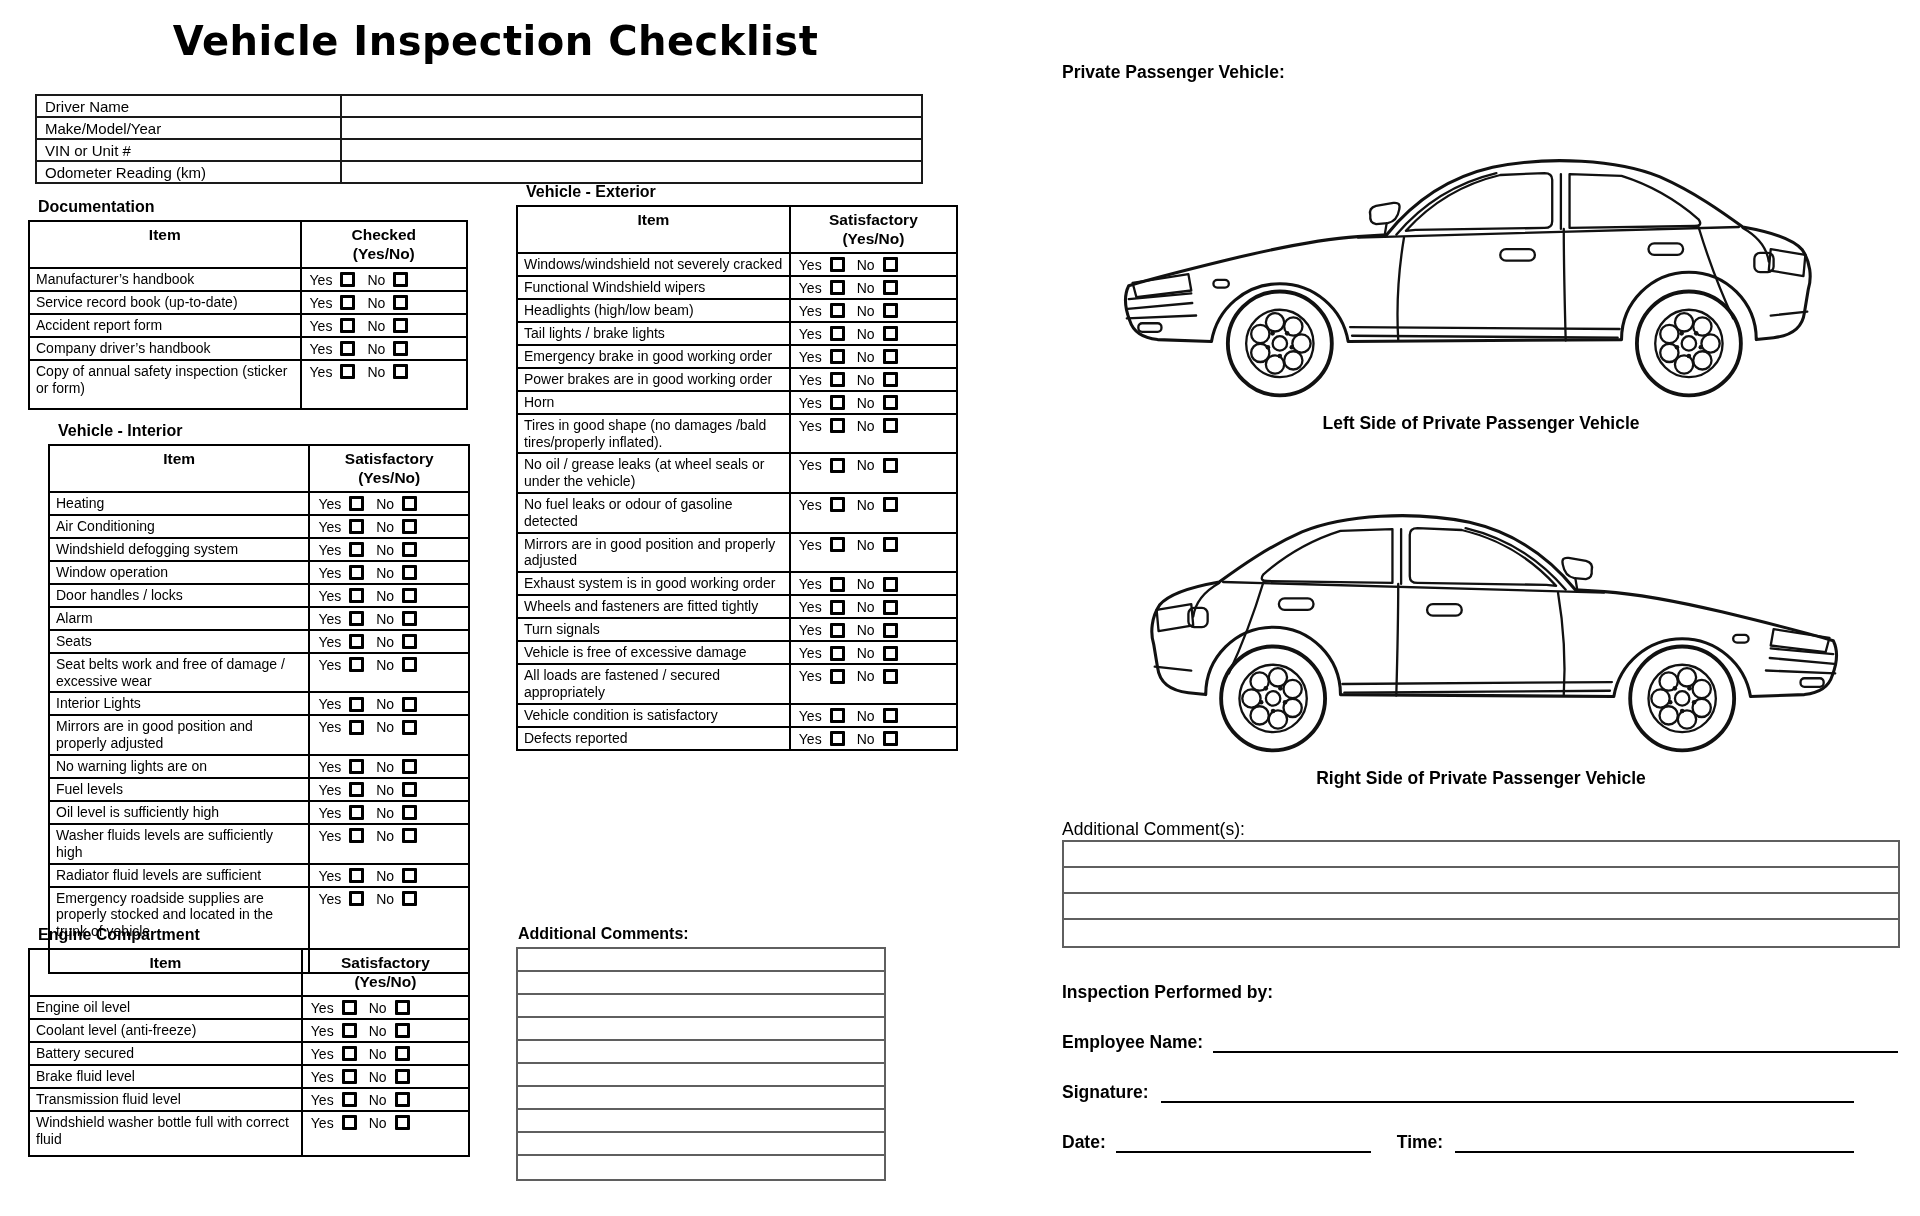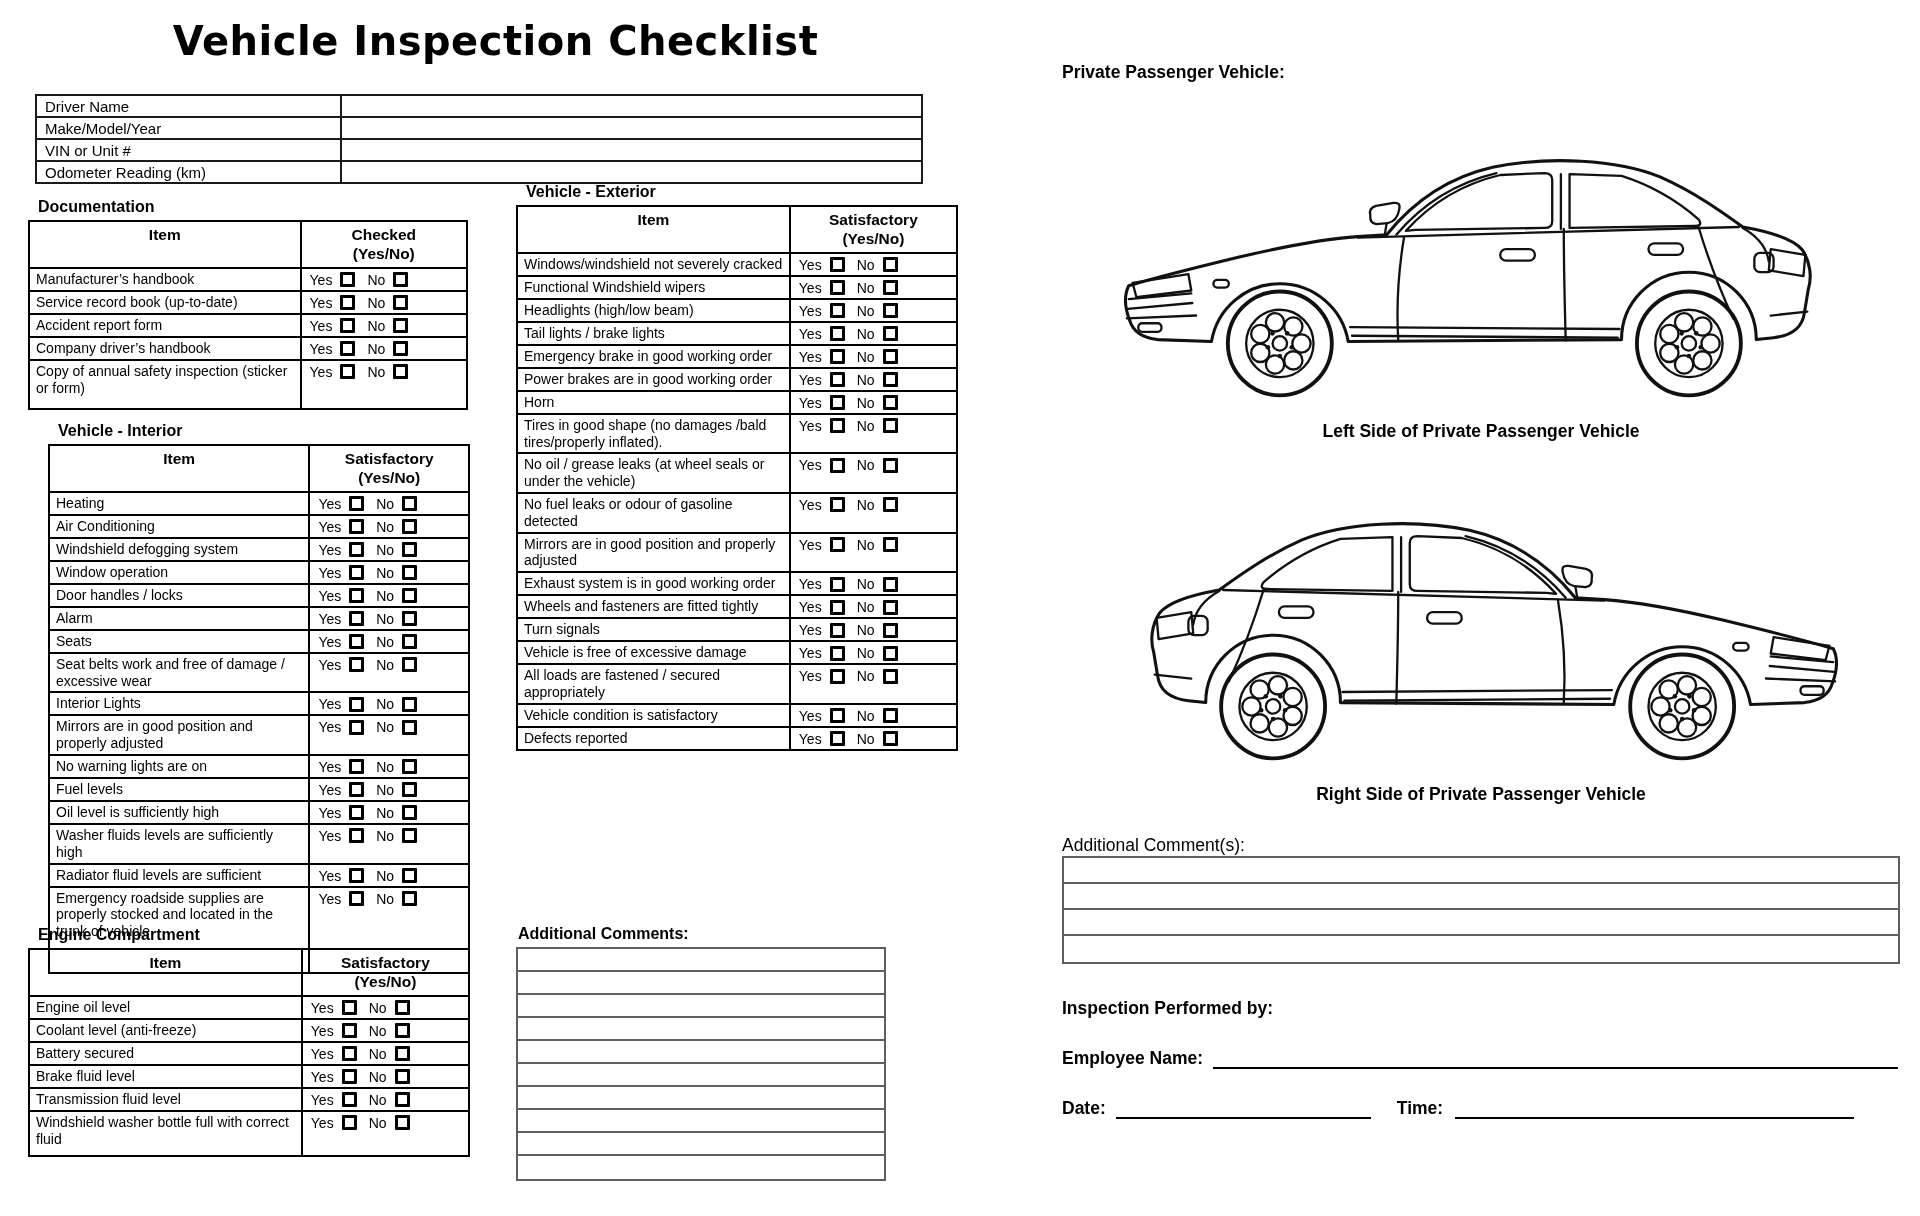--- a/index.html
+++ b/index.html
@@ -44,21 +44,21 @@
   .comments-block { position:absolute; }
   .comments-heading { font-size:16px; font-weight:bold; margin-bottom:4px; padding-left:2px; }
   .comment-box { border:2px solid #5f5f5f; background:#fff; }
   .comment-line { height:23px; border-bottom:2px solid #5f5f5f; }
   .comment-line:last-child { border-bottom:none; }
   .comment-box.wide .comment-line { height:26px; }
   
   .right-panel { position:absolute; left:1062px; top:62px; width:838px; }
   .rp-heading { font-size:17.5px; font-weight:bold; }
   .car-fig { display:block; margin:10px auto 0 auto; }
-  .car-caption { text-align:center; font-size:17.5px; font-weight:bold; margin-top:10px; }
+  .car-caption { text-align:center; font-size:17.5px; font-weight:bold; margin-top:2px; }
   .rp-comments-heading { font-size:17.5px; font-weight:normal; margin-top:30px; margin-bottom:0; }
   .rp-line-row { display:flex; align-items:flex-end; }
   .rp-label { font-size:17.5px; font-weight:bold; white-space:nowrap; }
   .u-line { border-bottom:2.5px solid #000; height:22px; flex:1 1 auto; }
   .row-performed { margin-top:34px; }
   .row-employee  { margin-top:28px; }
   .row-signature { margin-top:28px; }
   .row-datetime  { margin-top:28px; }
   .row-employee .u-line { margin-left:10px; margin-right:2px; }
   .row-signature .u-line { margin-left:12px; margin-right:46px; }
@@ -748,20 +748,24 @@
       <div class="comment-line"></div>
     </div>
 
   <div class="rp-label row-performed">Inspection Performed by:</div>
 
   <div class="rp-line-row row-employee">
     <span class="rp-label">Employee Name:</span>
     <span class="u-line"></span>
   </div>
 
+  <div class="rp-line-row row-signature">
+    <span class="rp-label">Signature:</span>
+    <span class="u-line"></span>
+  </div>
 
   <div class="rp-line-row row-datetime">
     <span class="rp-label">Date:</span>
     <span class="date-line"></span>
     <span class="rp-label time-label">Time:</span>
     <span class="u-line time-line"></span>
   </div>
 </div>
 
 </body></html>

